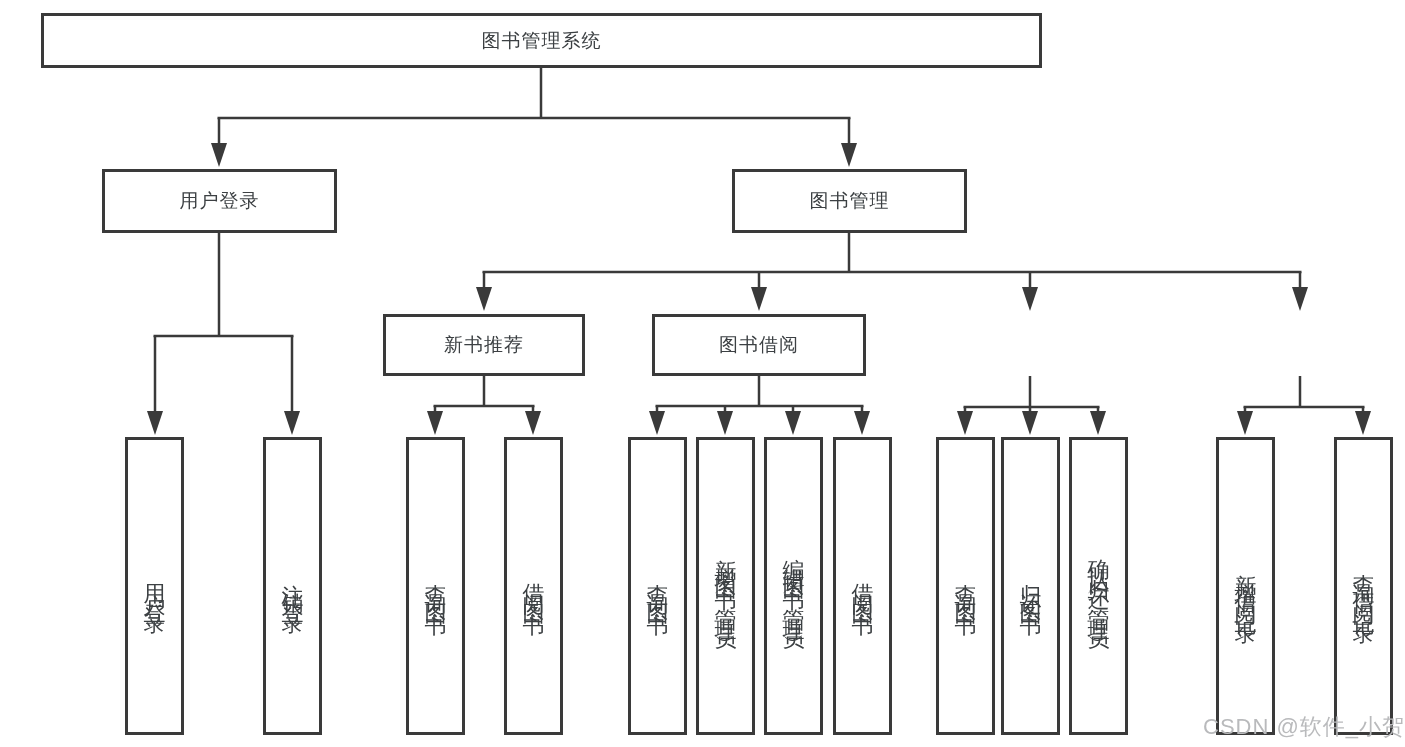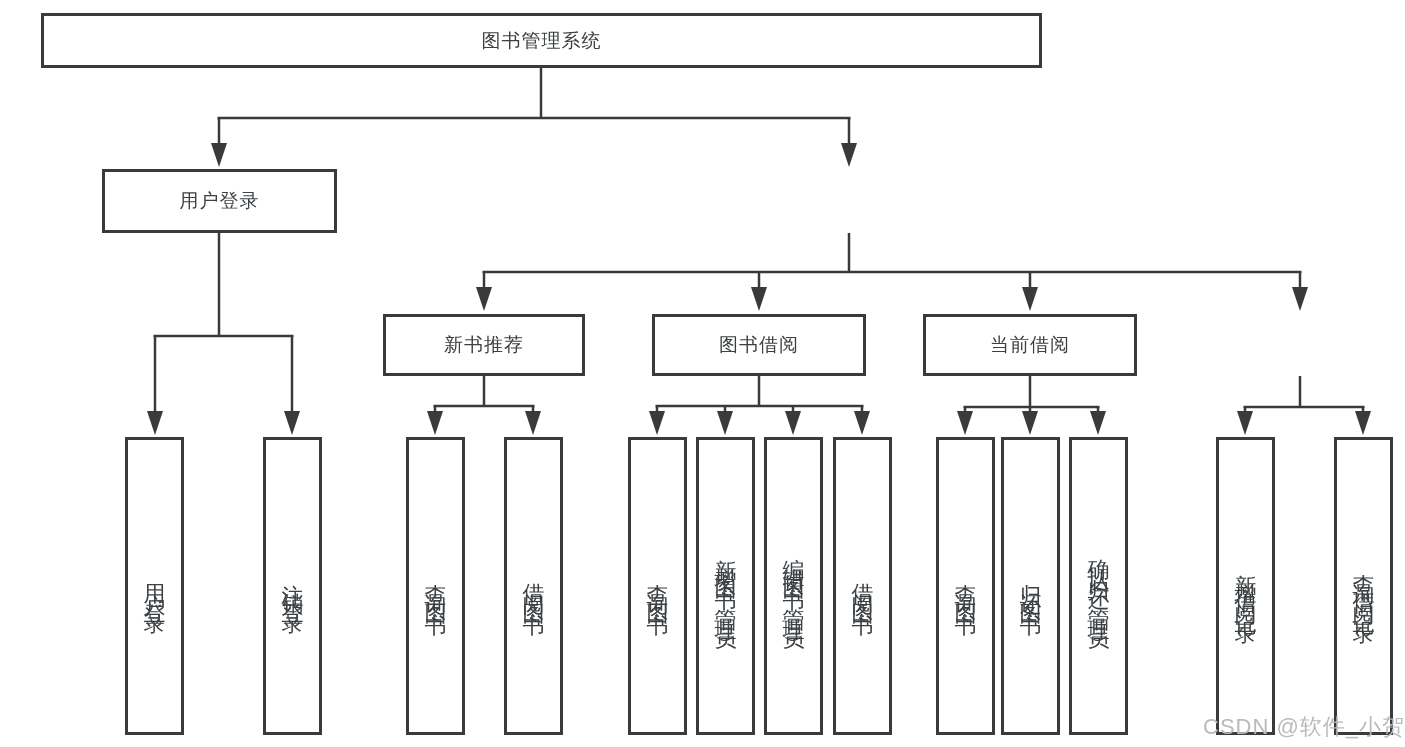--- a/index.html
+++ b/index.html
@@ -131,30 +131,30 @@
     </g>
   </svg>
 
   <div class="node hnode" style="left:21px; top:13px; width:1001px; height:55px;">
     <span>图书管理系统</span>
   </div>
 
   <div class="node hnode" style="left:82px; top:169px; width:235px; height:64px;">
     <span>用户登录</span>
   </div>
+  <div class="node hnode" style="left:712px; top:169px; width:235px; height:64px;">
+    <span>图书管理</span>
+  </div>
 
   <div class="node hnode" style="left:632px; top:314px; width:214px; height:62px;">
     <span>图书借阅</span>
   </div>
   <div class="node hnode" style="left:363px; top:314px; width:202px; height:62px;">
     <span>新书推荐</span>
   </div>
-  <div class="node hnode" style="left:903px; top:314px; width:214px; height:62px;">
-    <span>当前借阅</span>
-  </div>
 
   <div class="node vnode" style="left:105px;">
     <span class="vtext">用户登录</span>
   </div>
   <div class="node vnode" style="left:243px;">
     <span class="vtext">注销登录</span>
   </div>
 
   <div class="node vnode" style="left:386px;">
     <span class="vtext">查询图书</span>

